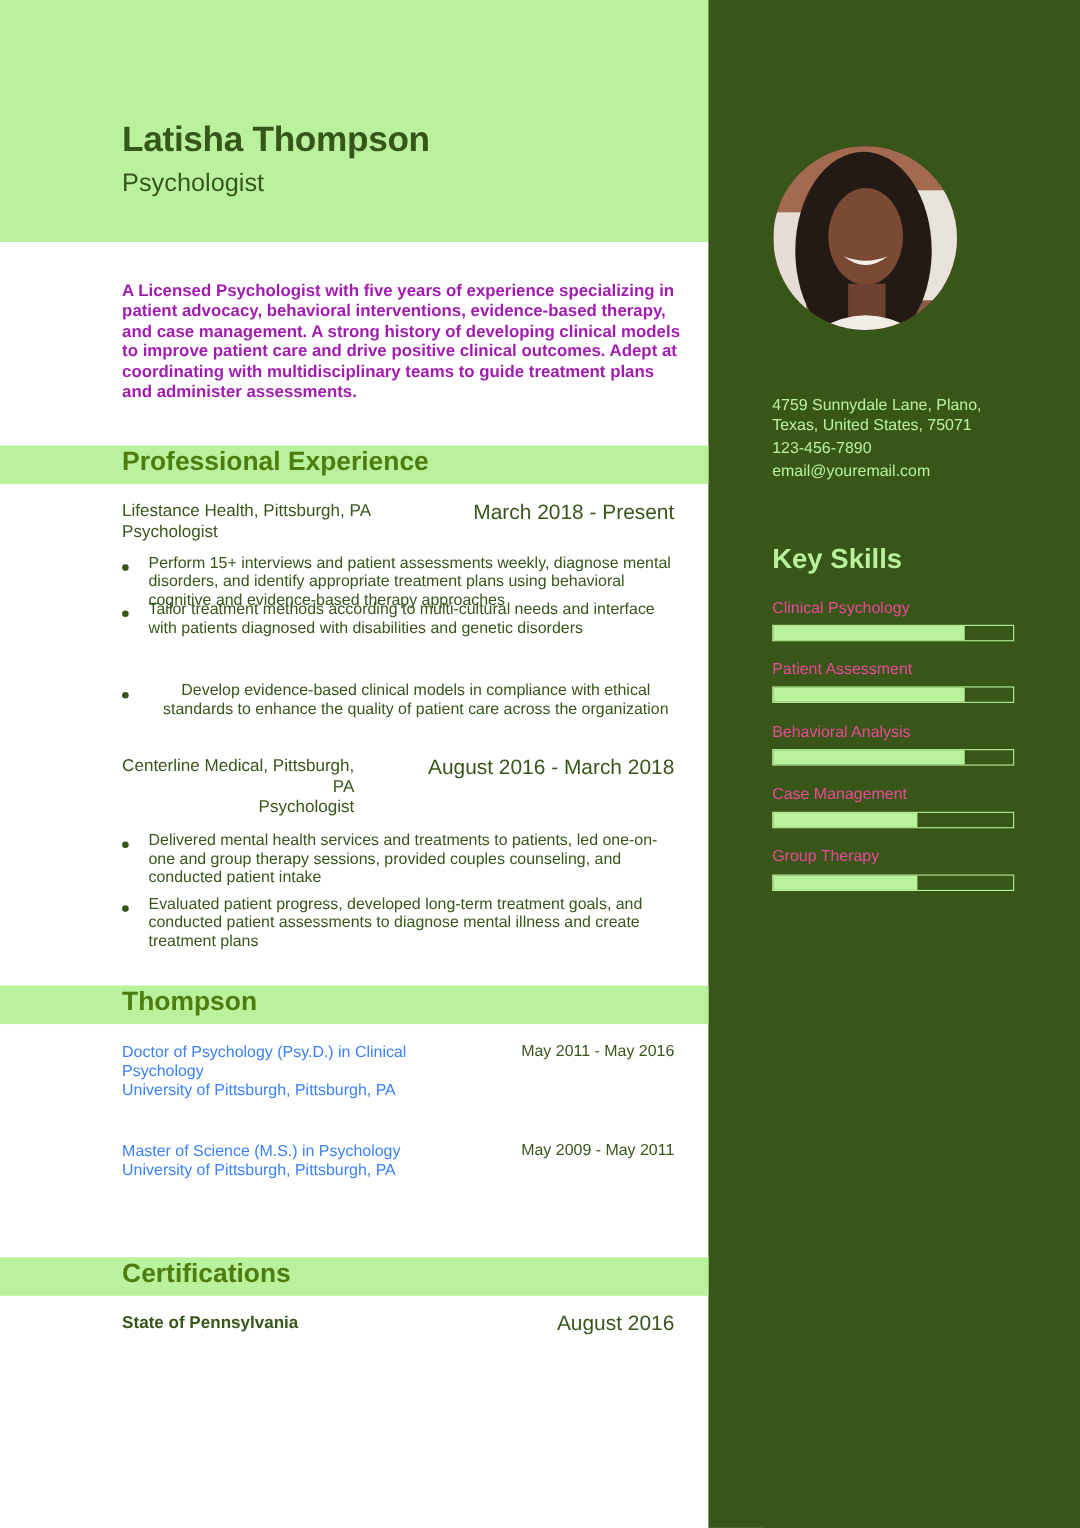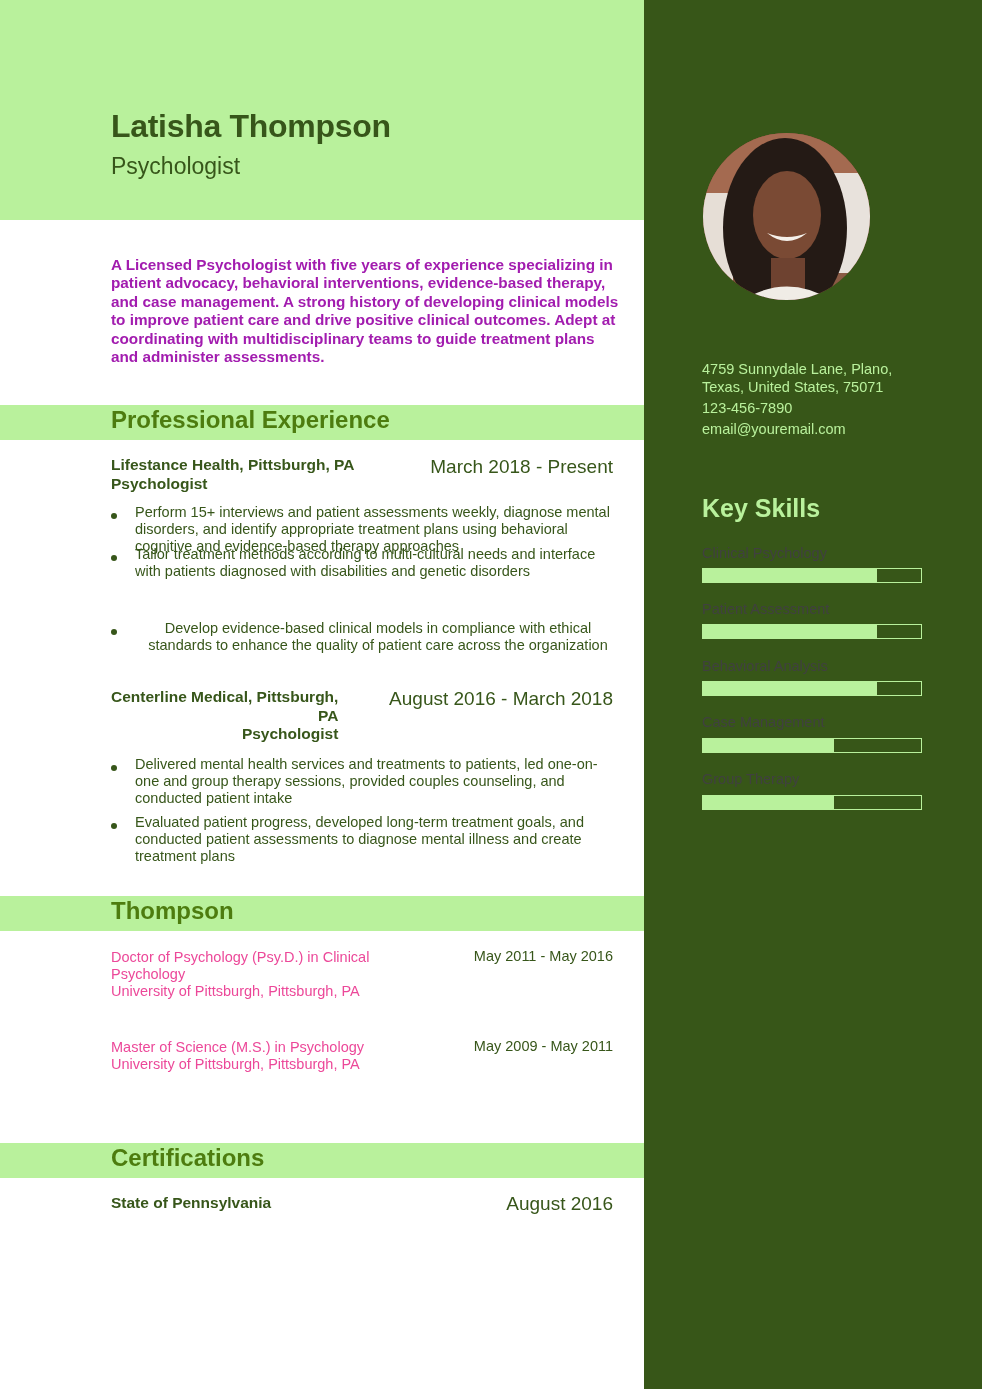--- a/index.html
+++ b/index.html
@@ -11,34 +11,34 @@
   .title { position: absolute; left: 111px; top: 153px; font-size: 23px; color: #37561a; white-space: nowrap; }
 
   .summary { position: absolute; left: 111px; top: 256px; width: 510px; font-size: 15.3px; font-weight: bold; line-height: 18.4px; color: #a21caf; }
 
   .sidebar { position: absolute; left: 644px; top: 0; width: 338px; height: 1389px; background: #375618; }
   .photo { position: absolute; left: 703px; top: 133px; width: 167px; height: 167px; border-radius: 50%; overflow: hidden; background: #6b3d2a; }
 
   .contact { position: absolute; left: 702px; color: #b9f19c; font-size: 14.5px; line-height: 18px; white-space: nowrap; }
 
   .skills-title { position: absolute; left: 702px; top: 494px; font-size: 25px; font-weight: bold; color: #b9f19c; white-space: nowrap; }
-  .skill-label { position: absolute; left: 702px; font-size: 14.5px; color: #404040; white-space: nowrap; }
+  .skill-label { position: absolute; left: 702px; font-size: 14.5px; color: #ec4899; white-space: nowrap; }
   .skill-bar { position: absolute; left: 702px; width: 220px; height: 15px; border: 1.5px solid #b9f19c; background: #375618; }
   .skill-fill { height: 100%; background: #b9f19c; }
 
   .section-band { position: absolute; left: 0; width: 644px; height: 35px; background: #b9f19c; }
   .section-title { position: absolute; left: 111px; top: 1px; font-size: 24px; font-weight: bold; color: #4d7c0f; white-space: nowrap; }
 
-  .job-company { position: absolute; left: 111px; font-size: 15.5px; font-weight: bold; line-height: 18.5px; color: #37561a; }
+  .job-company { position: absolute; left: 111px; font-size: 15.5px; font-weight: normal; line-height: 18.5px; color: #37561a; }
   .job-date { position: absolute; right: 369px; font-size: 19px; color: #37561a; text-align: right; white-space: nowrap; }
   .bullet { position: absolute; left: 111px; width: 510px; font-size: 14.5px; line-height: 17px; color: #37561a; }
   .bullet-dot { position: absolute; left: 0; top: 3px; width: 6px; height: 6px; border-radius: 50%; background: #37561a; }
   .bullet-text { display: block; padding-left: 24px; }
 
-  .edu-text { position: absolute; left: 111px; width: 260px; font-size: 14.5px; line-height: 17px; color: #ec4899; }
+  .edu-text { position: absolute; left: 111px; width: 260px; font-size: 14.5px; line-height: 17px; color: #3b82f6; }
   .cert-text { position: absolute; left: 111px; width: 260px; font-size: 15.5px; font-weight: bold; line-height: 19px; color: #37561a; }
 </style>
 </head>
 <body>
 
 <div class="header-band"></div>
 <div class="name">Latisha Thompson</div>
 <div class="title">Psychologist</div>
 
 <p class="summary">A Licensed Psychologist with five years of experience specializing in  patient advocacy, behavioral interventions, evidence-based therapy, and  case management. A strong history of developing clinical models to  improve patient care and drive positive clinical outcomes. Adept at  coordinating with multidisciplinary teams to guide treatment plans and  administer assessments.</p>

